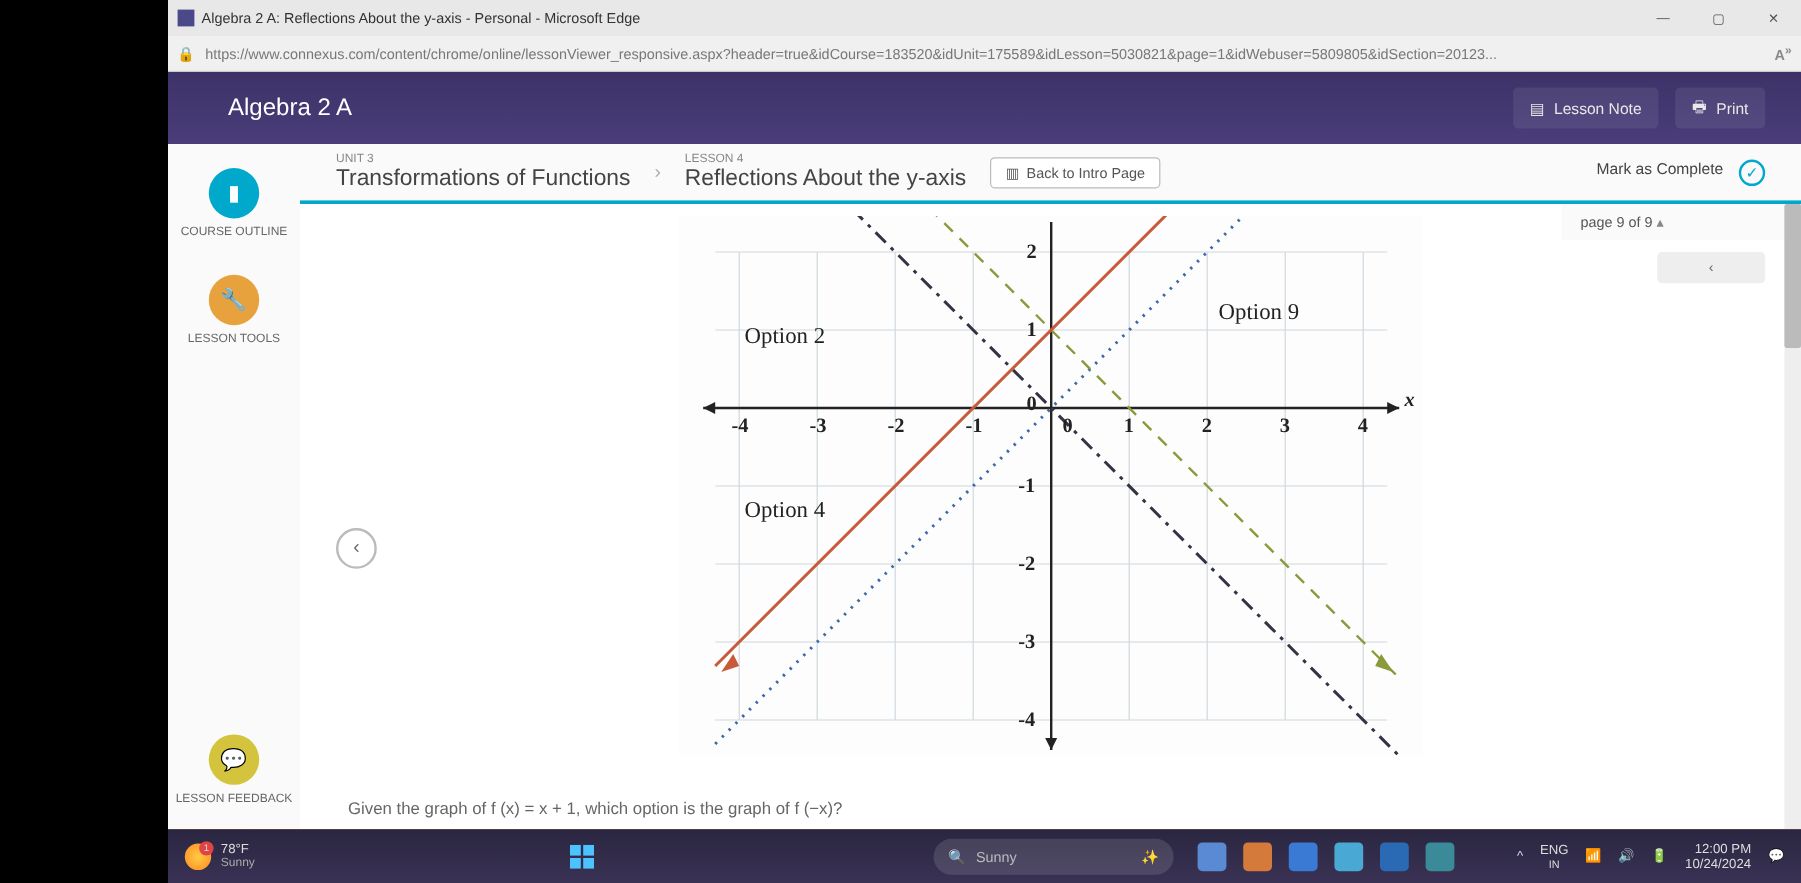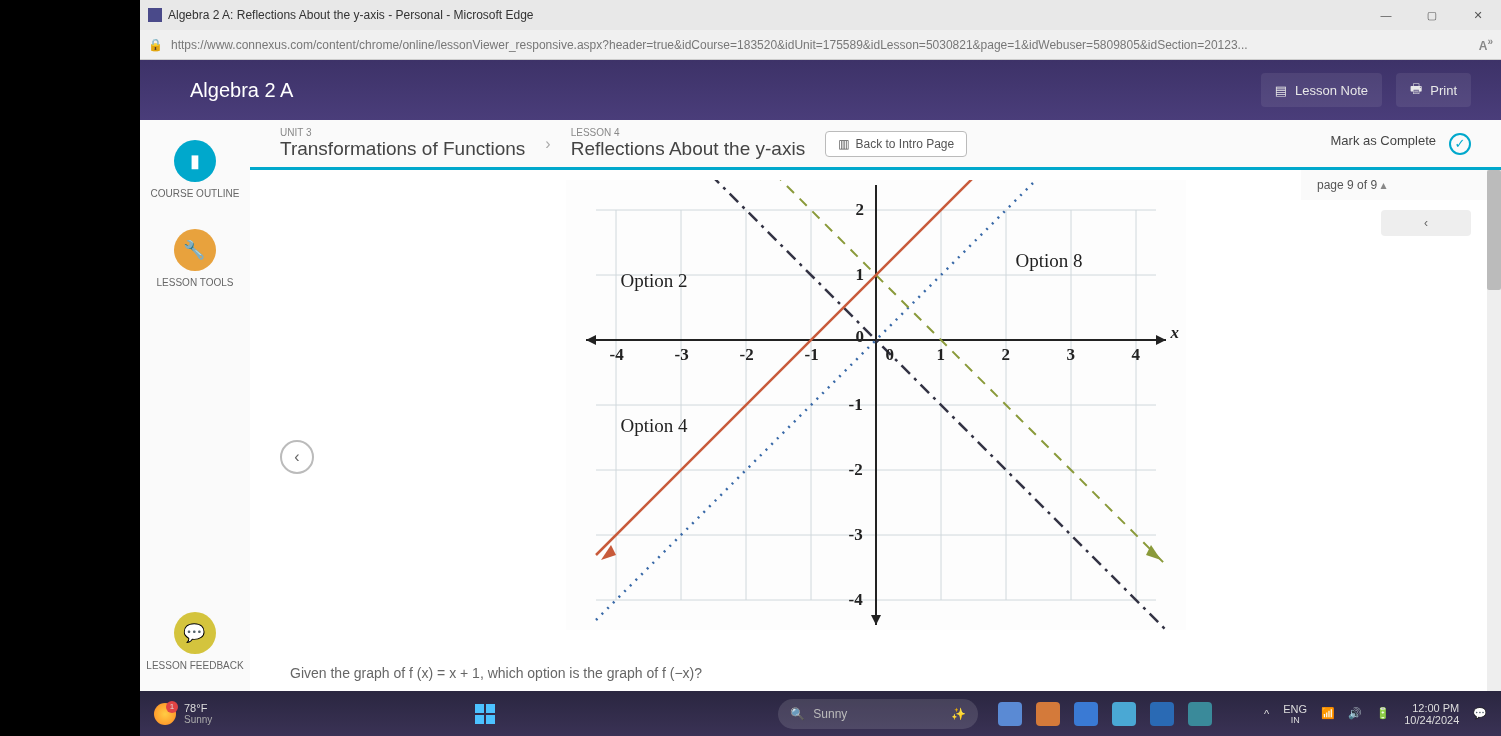--- a/index.html
+++ b/index.html
@@ -159,21 +159,21 @@
             <polygon points="595,-125 585,-120 590,-110" fill="#3a6aa8" transform="translate(0,0)"></polygon>
 
             <line x1="30" y1="-120" x2="600" y2="450" stroke="#333344" stroke-width="2.5" stroke-dasharray="12,6,3,6"></line>
 
             <line x1="30" y1="-185" x2="600" y2="385" stroke="#8a9a3a" stroke-width="2" stroke-dasharray="10,8"></line>
             <polygon points="595,380 580,375 585,365" fill="#8a9a3a"></polygon>
 
             <line x1="30" y1="375" x2="600" y2="-195" stroke="#c85a3a" stroke-width="2.5"></line>
             <polygon points="35,380 50,375 45,365" fill="#c85a3a"></polygon>
           </svg>
-          <span class="optlabel" style="left:450px;top:70px">Option 8</span>
+          <span class="optlabel" style="left:450px;top:70px">Option 9</span>
           <span class="optlabel" style="left:55px;top:90px">Option 2</span>
           <span class="optlabel" style="left:55px;top:235px">Option 4</span>
           <span class="axlabel" style="left:605px;top:143px;font-style:italic">x</span>
           
           <span class="axlabel" style="left:44px;top:165px">-4</span>
           <span class="axlabel" style="left:109px;top:165px">-3</span>
           <span class="axlabel" style="left:174px;top:165px">-2</span>
           <span class="axlabel" style="left:239px;top:165px">-1</span>
           <span class="axlabel" style="left:320px;top:165px">0</span>
           <span class="axlabel" style="left:371px;top:165px">1</span>

